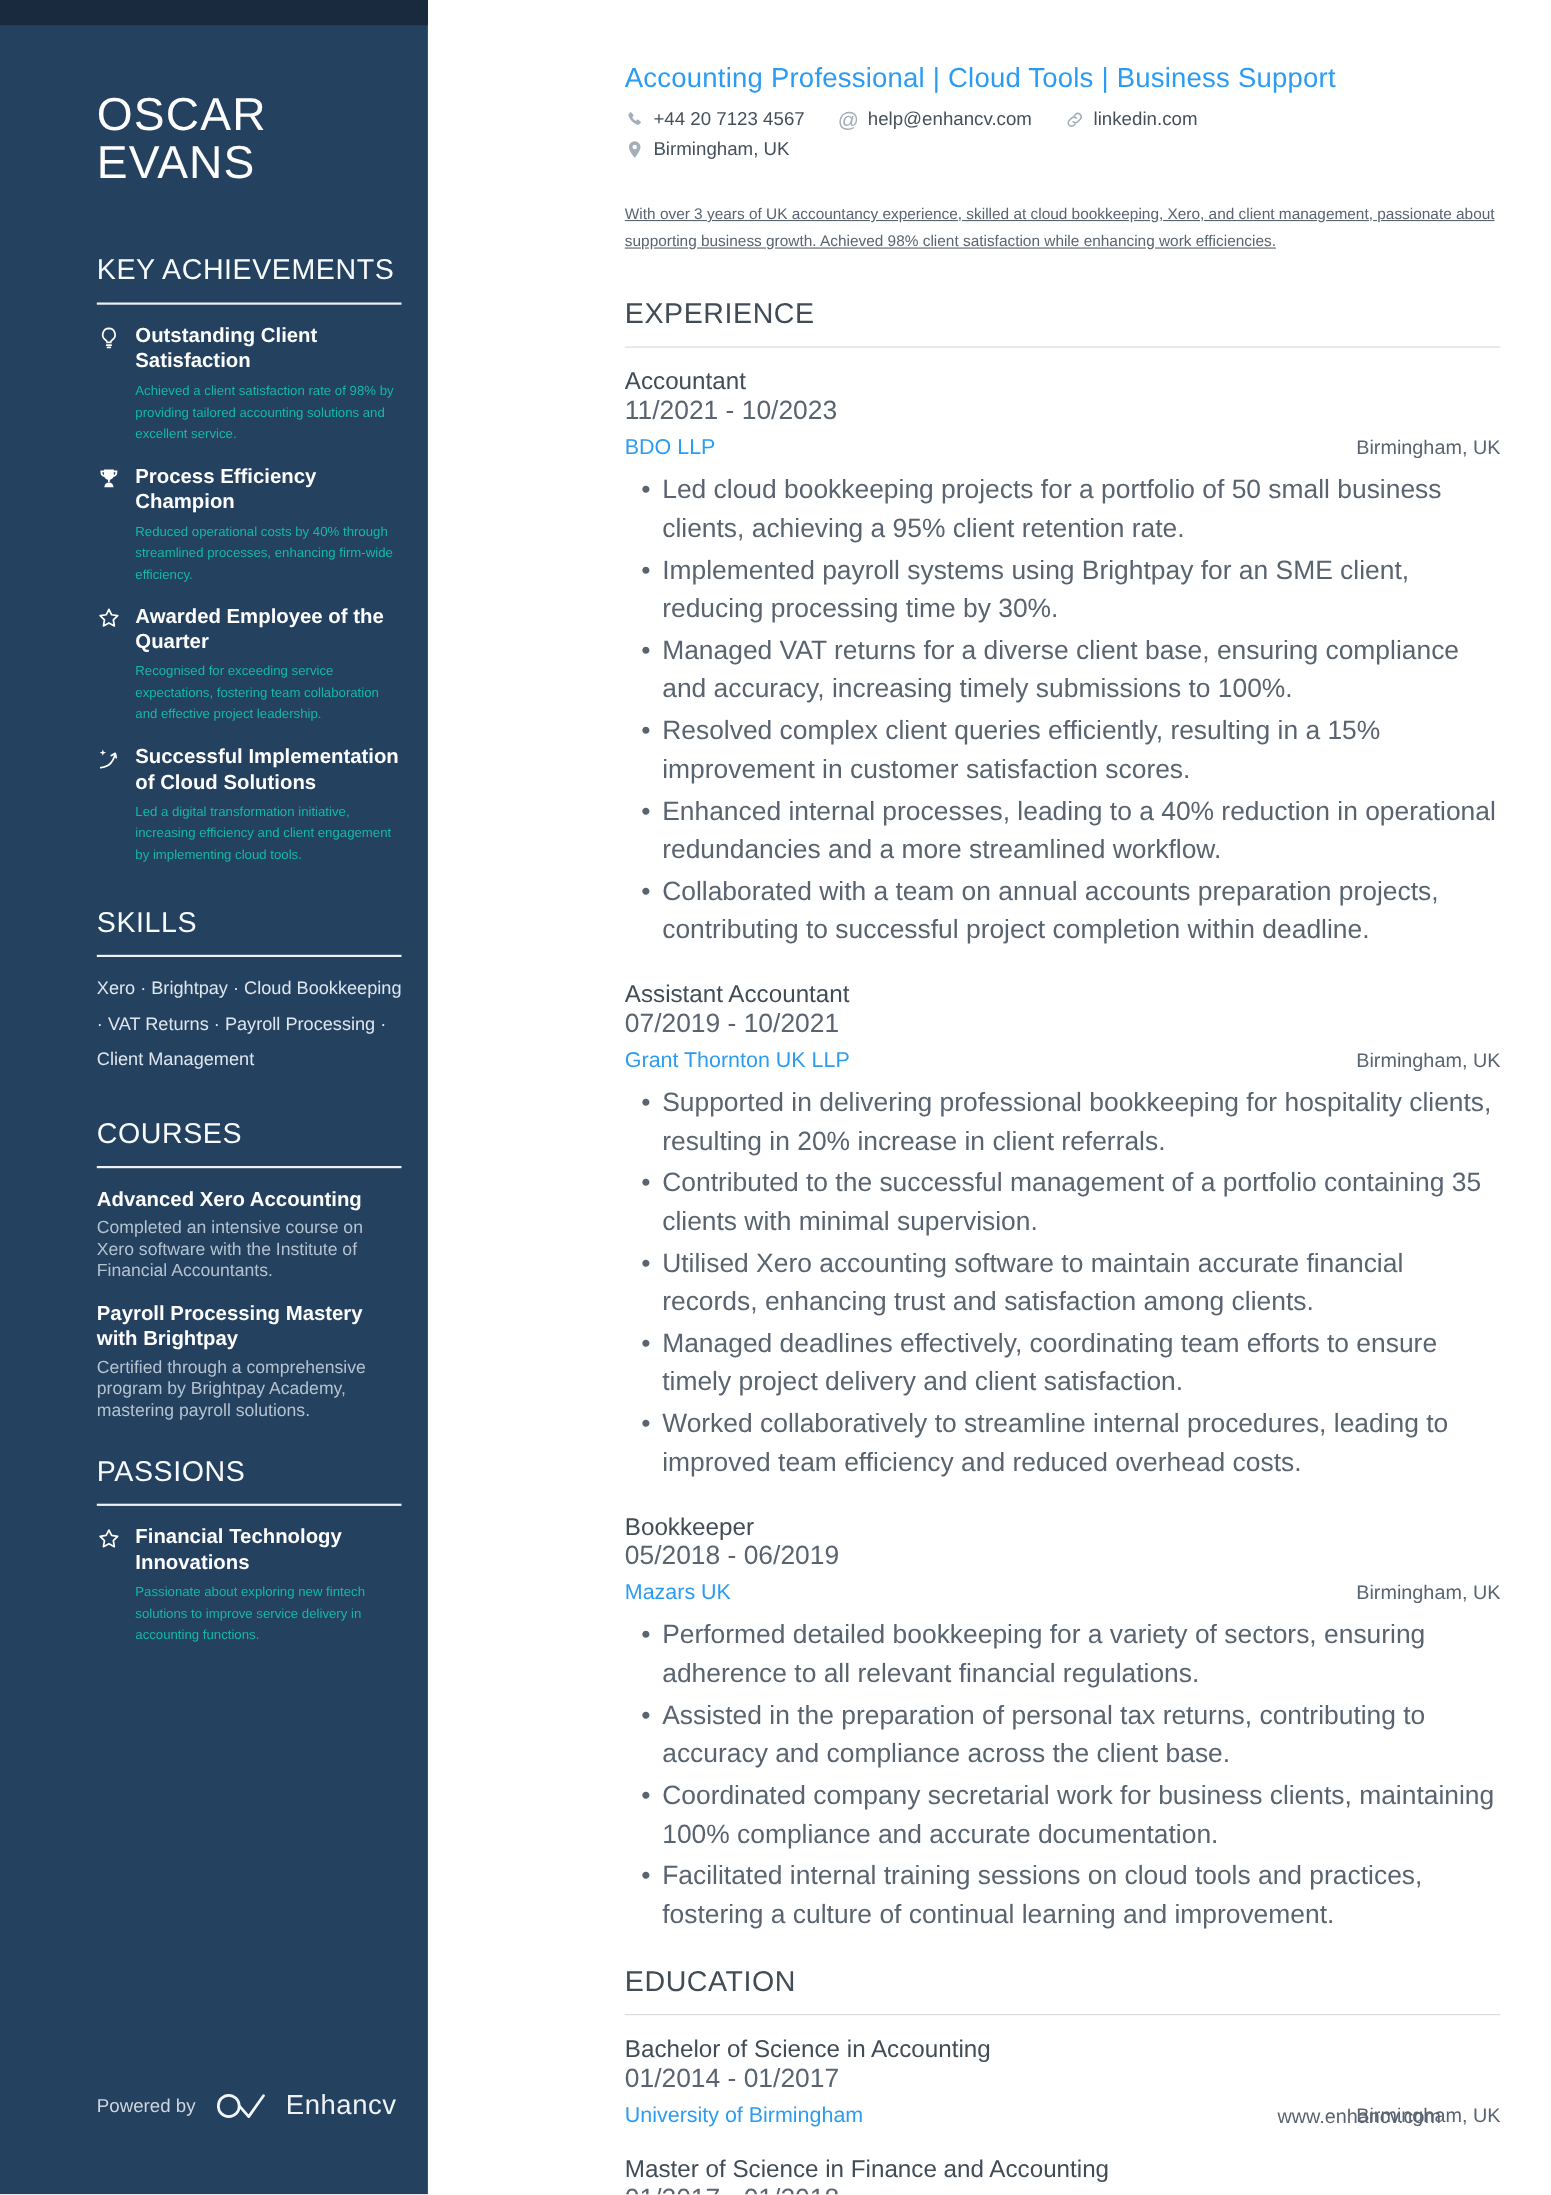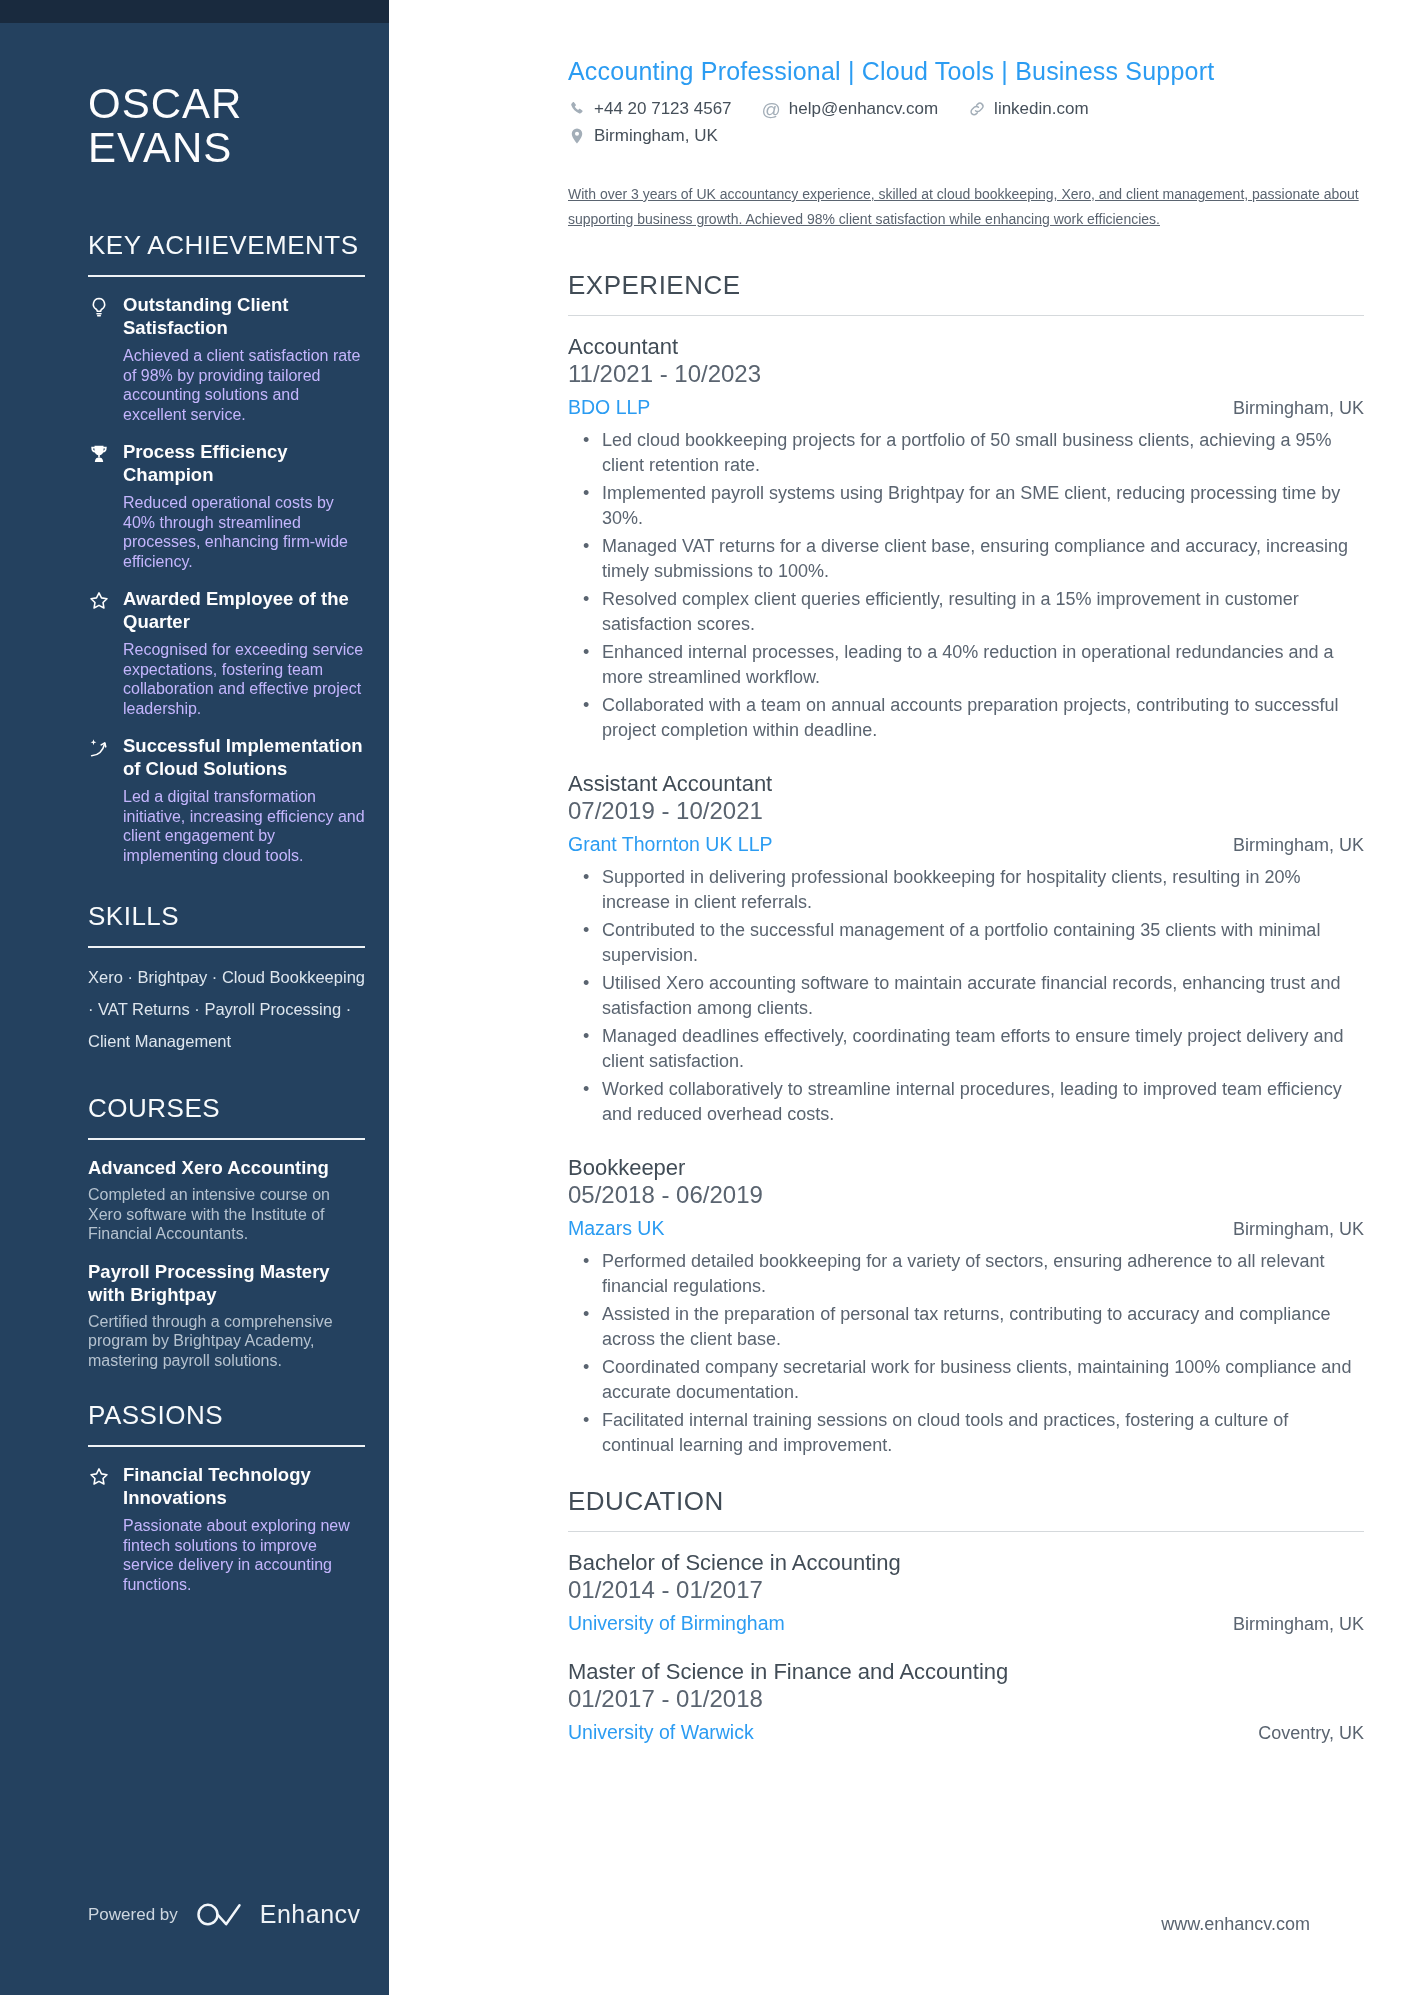--- a/index.html
+++ b/index.html
@@ -10,21 +10,21 @@
   .sidebar{position:absolute;left:0;top:0;width:389px;height:1995px;background:#24415f;color:#fff;}
   .topbar{height:23px;background:#192a3e;}
   .side-inner{padding:59px 24px 0 88px;}
   .name{font-size:42px;font-weight:500;letter-spacing:1px;color:#fdfdfe;margin:0;line-height:1.05;}
   .side-section{margin-top:0;}
   .side-h2{font-size:26px;font-weight:400;letter-spacing:.5px;color:#f7fafc;margin:0;
            padding-bottom:14px;border-bottom:2px solid #eef2f6;}
   .ach-item{display:flex;gap:13px;margin-top:16px;}
   .ach-icon{width:22px;height:22px;flex:none;margin-top:3px;color:#ffffff;}
   .ach-title{font-size:18.5px;font-weight:600;line-height:23px;color:#fdfdfe;}
-  .ach-desc{font-size:16px;line-height:19.5px;color:#c4b5fd;margin-top:7px;}
+  .ach-desc{font-size:12px;line-height:19.5px;color:#14b8a6;margin-top:7px;}
   .skills-text{font-size:16.5px;line-height:32px;color:#dee6ee;margin:13px 0 0;}
   .course{margin-top:16px;}
   .course-title{font-size:18.5px;font-weight:600;line-height:23px;color:#fdfdfe;}
   .course-desc{font-size:16px;line-height:19.5px;color:#b5c2cf;margin-top:6px;}
   .mt-ach{margin-top:60px;}
   .mt-skills{margin-top:36px;}
   .mt-courses{margin-top:36px;}
   .mt-passions{margin-top:30px;}
 
   .powered{position:absolute;left:88px;bottom:66px;display:flex;align-items:center;gap:18px;}
@@ -49,21 +49,21 @@
   .summary-text{font-size:14px;line-height:25px;color:#5a6470;margin:15px 0 0;text-decoration:underline;}
 
   .job{margin-top:18px;margin-bottom:28px;}
   .row-split{display:flex;justify-content:space-between;align-items:baseline;flex-direction:column;}
   .job-title{font-size:22px;font-weight:500;color:#414c56;margin:0;}
   .job-date{font-size:24px;color:#5a6470;white-space:nowrap;}
   .row-company{display:flex;justify-content:space-between;align-items:baseline;margin-top:8px;}
   .company{font-size:19.5px;font-weight:500;color:#2b9cf2;}
   .location{font-size:18px;color:#5a6470;}
   ul.bullets{margin:9px 0 0;padding:0;list-style:none;}
-  ul.bullets li{position:relative;padding-left:34px;font-size:18px;line-height:25px;color:#5a6470;margin-top:3px;}
+  ul.bullets li{position:relative;padding-left:34px;font-size:24px;line-height:35px;color:#5a6470;margin-top:3px;}
   ul.bullets li::before{content:"•";position:absolute;left:15px;top:0;color:#5a6470;}
 
   .edu-entry{margin-top:18px;margin-bottom:24px;}
   .degree{font-size:22px;font-weight:500;color:#414c56;margin:0;}
   .school{font-size:19.5px;font-weight:500;color:#2b9cf2;text-align:center;}
 
   .website{position:absolute;right:100px;bottom:60px;font-size:18px;color:#5a6470;}
 </style>
 </head>
 <body>

